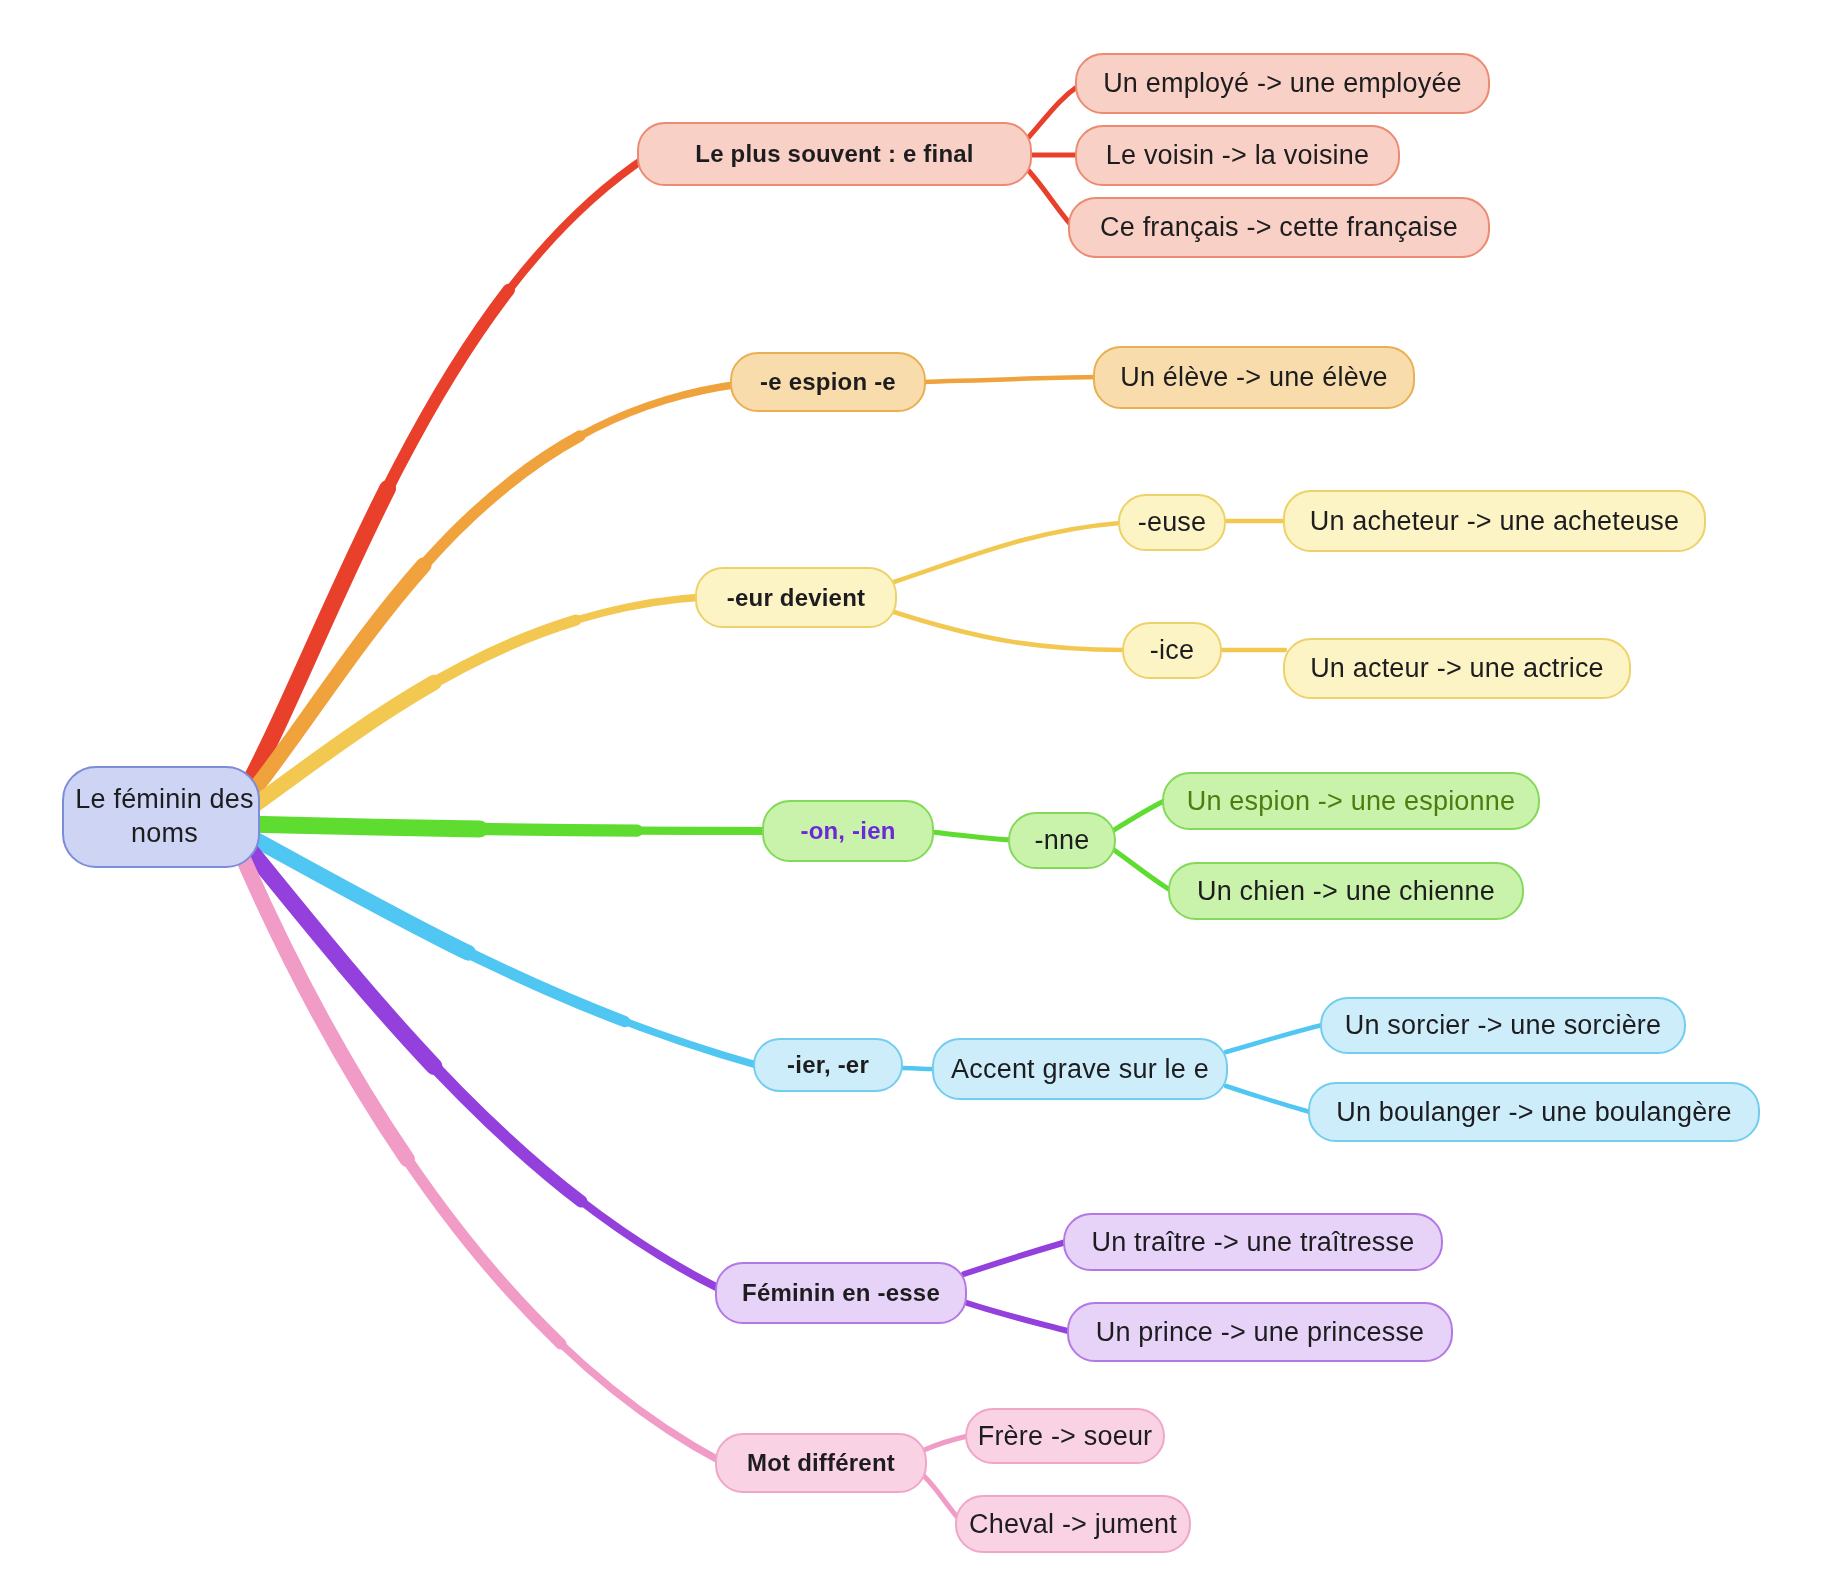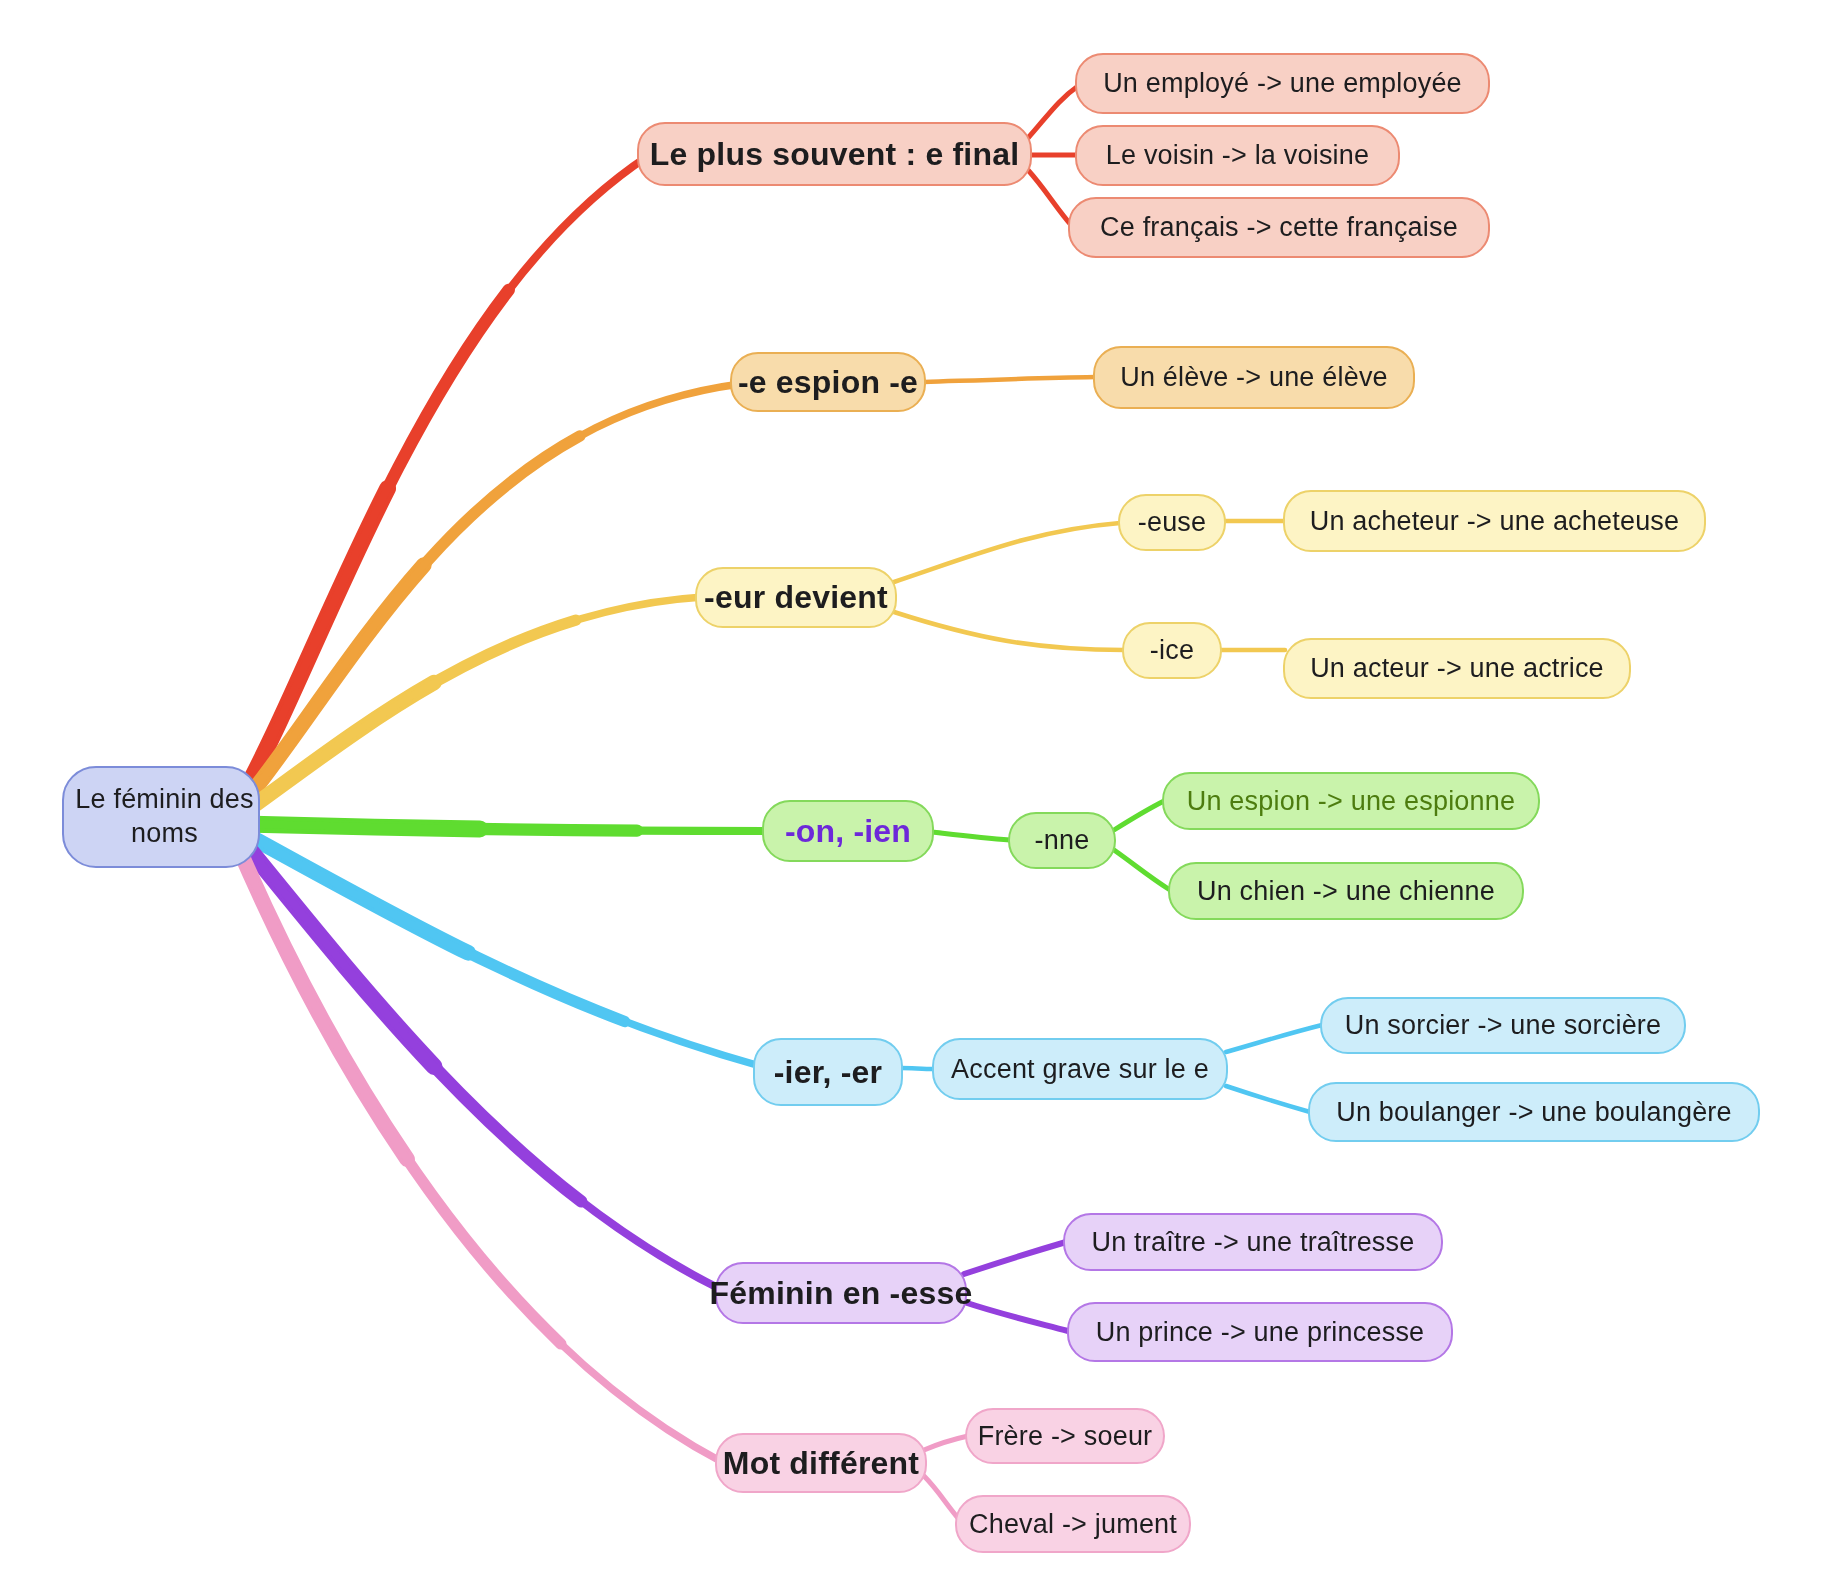--- a/index.html
+++ b/index.html
@@ -20,21 +20,21 @@
     position: absolute;
     display: flex; align-items: center; justify-content: center;
     box-sizing: border-box;
     border: 2px solid;
     border-radius: 28px;
     font-size: 27px;
     color: #1d1d1f;
     white-space: nowrap;
     letter-spacing: 0.2px;
   }
-  .node.bold { font-weight: bold; font-size: 32px; }
+  .node.bold { font-weight: bold; font-size: 24px; }
   .node.g-root {
     white-space: normal;
     text-align: center;
     line-height: 1.25;
     font-size: 27px;
   }
 </style>
 </head>
 <body>
 
@@ -122,21 +122,21 @@
       </div>
       <div class="node g-green" style="left: 1008px; top: 812px; width: 108px; height: 57px; background: rgb(201, 243, 171); border-color: rgb(132, 217, 91); color: rgb(29, 29, 31);">
         <span>-nne</span>
       </div>
       <div class="node g-green" style="left: 1162px; top: 772px; width: 378px; height: 58px; background: rgb(201, 243, 171); border-color: rgb(132, 217, 91); color: #4d7c0f;">
         <span>Un espion -&gt; une espionne</span>
       </div>
       <div class="node g-green" style="left: 1168px; top: 862px; width: 356px; height: 58px; background: rgb(201, 243, 171); border-color: rgb(132, 217, 91); color: rgb(29, 29, 31);">
         <span>Un chien -&gt; une chienne</span>
       </div>
-      <div class="node g-cyan bold" style="left: 753px; top: 1038px; width: 150px; height: 68px; background: rgb(205, 237, 250); border-color: rgb(114, 205, 239); color: rgb(29, 29, 31);">
+      <div class="node g-cyan bold" style="left: 753px; top: 1038px; width: 150px; height: 54px; background: rgb(205, 237, 250); border-color: rgb(114, 205, 239); color: rgb(29, 29, 31);">
         <span>-ier, -er</span>
       </div>
       <div class="node g-cyan" style="left: 932px; top: 1038px; width: 296px; height: 62px; background: rgb(205, 237, 250); border-color: rgb(114, 205, 239); color: rgb(29, 29, 31);">
         <span>Accent grave sur le e</span>
       </div>
       <div class="node g-cyan" style="left: 1320px; top: 997px; width: 366px; height: 57px; background: rgb(205, 237, 250); border-color: rgb(114, 205, 239); color: rgb(29, 29, 31);">
         <span>Un sorcier -&gt; une sorcière</span>
       </div>
       <div class="node g-cyan" style="left: 1308px; top: 1082px; width: 452px; height: 60px; background: rgb(205, 237, 250); border-color: rgb(114, 205, 239); color: rgb(29, 29, 31);">
         <span>Un boulanger -&gt; une boulangère</span>

